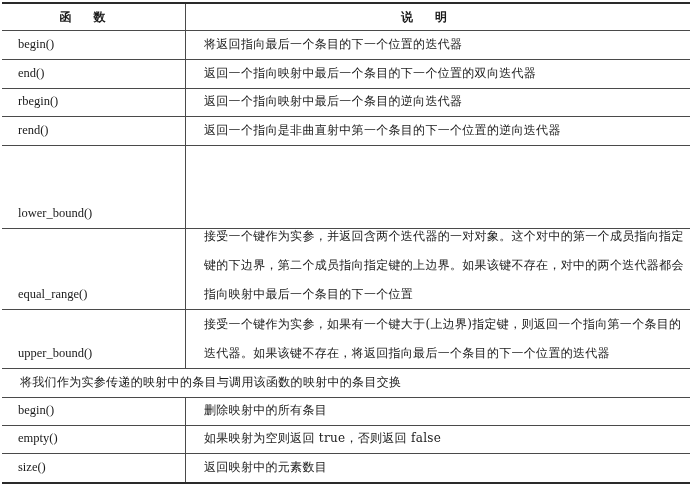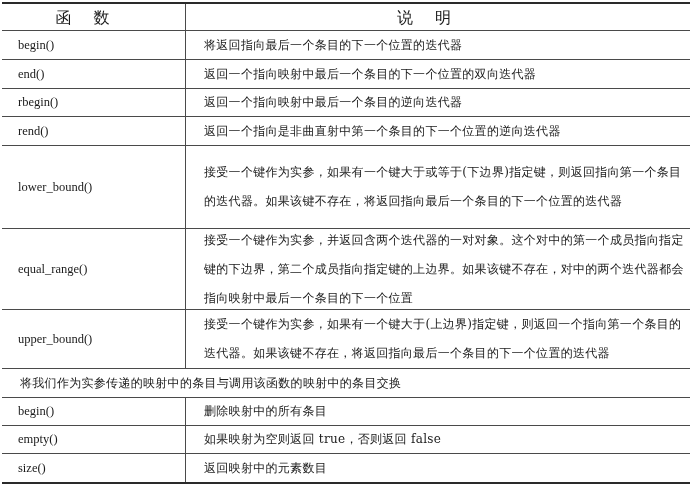--- a/index.html
+++ b/index.html
@@ -6,24 +6,24 @@
     body { width: 697px; height: 487px; position: relative; overflow: hidden;
            font-family: "DejaVu Serif", "Liberation Serif", serif; color: #1a1a1a; }
     .tbl { position: absolute; left: 2px; top: 2px; width: 688px;
            border-top: 2px solid #2a2a2a; border-bottom: 2px solid #2a2a2a; }
     .row { display: flex; border-bottom: 1px solid #4a4a4a; box-sizing: border-box; }
     .row:last-child { border-bottom: none; }
     .c1 { width: 184px; box-sizing: border-box; border-right: 1px solid #4a4a4a;
           padding-left: 16px; font-family: "Liberation Serif", serif; font-size: 12.5px; }
     .c2 { flex: 1; box-sizing: border-box; padding-left: 18px; padding-right: 6px;
           font-size: 12px; line-height: 29px; letter-spacing: 0.3px; }
-    .c1, .c2 { display: flex; align-items: center; }
+    .c1, .c2 { display: flex; align-items: flex-end; }
     .c1 span { line-height: 29px; }
     .hdr .c1, .hdr .c2 { justify-content: center; padding-left: 0; align-items: center; }
-    .hdr .c1 span, .hdr .c2 span { letter-spacing: 22px; font-size: 16px; }
+    .hdr .c1 span, .hdr .c2 span { letter-spacing: 22px; font-size: 12px; font-weight: bold; }
     .hdr { height: 27px; }
     .multi .c2 { line-height: 29px; }
   </style>
 </head>
 <body>
 
 <div class="tbl">
   <div class="row hdr">
     <div class="c1">
         <span>函数</span>
@@ -54,21 +54,20 @@
   <div class="row" style="height:29px">
     <div class="c1">
         <span>rend()</span>
       </div>
     <div class="c2">返回一个指向是非曲直射中第一个条目的下一个位置的逆向迭代器</div>
   </div>
   <div class="row multi" style="height:83px">
     <div class="c1">
         <span>lower_bound()</span>
       </div>
-    <div class="c2">接受一个键作为实参，如果有一个键大于或等于(下边界)指定键，则返回指向第一个条目的迭代器。如果该键不存在，将返回指向最后一个条目的下一个位置的迭代器</div>
   </div>
   <div class="row multi" style="height:81px">
     <div class="c1">
         <span>equal_range()</span>
       </div>
     <div class="c2">接受一个键作为实参，并返回含两个迭代器的一对对象。这个对中的第一个成员指向指定键的下边界，第二个成员指向指定键的上边界。如果该键不存在，对中的两个迭代器都会指向映射中最后一个条目的下一个位置</div>
   </div>
   <div class="row multi" style="height:59px">
     <div class="c1">
         <span>upper_bound()</span>

